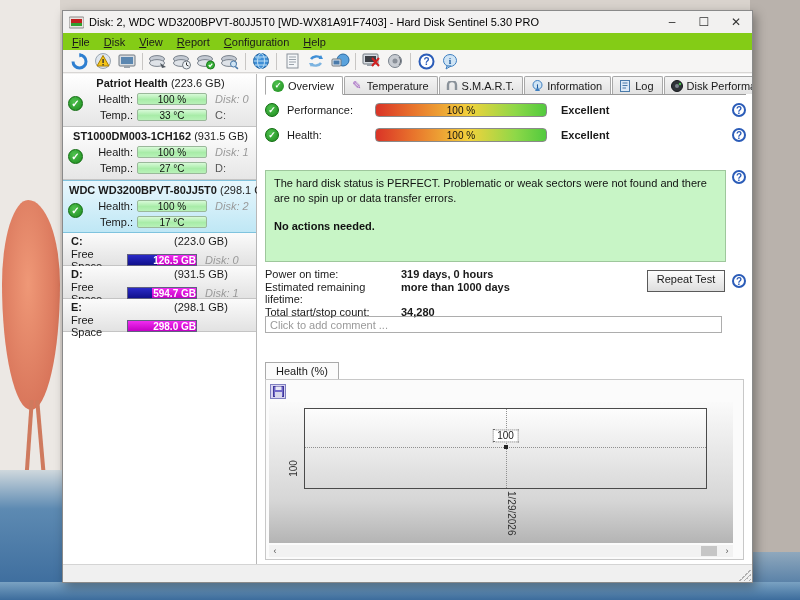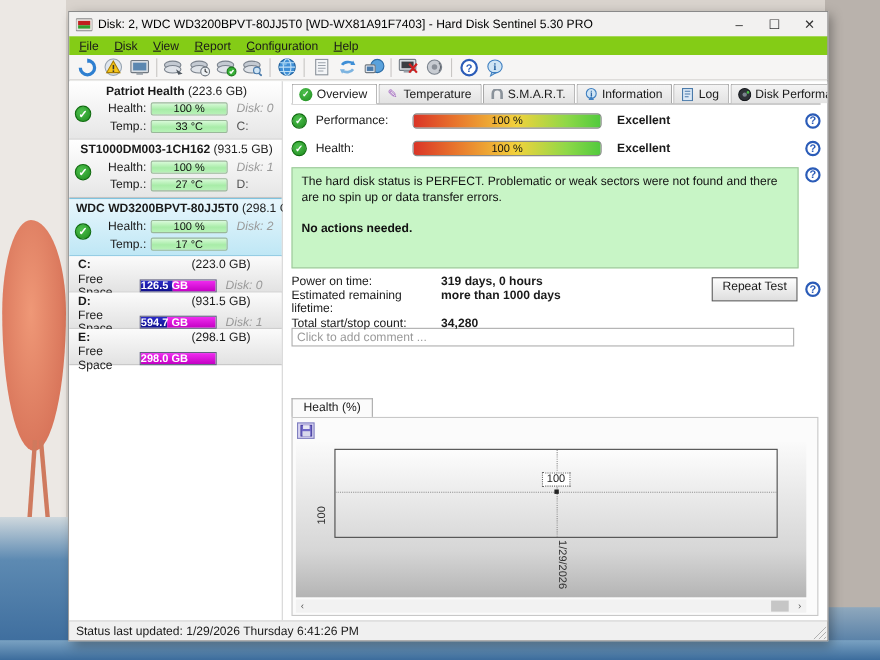--- a/index.html
+++ b/index.html
@@ -72,21 +72,21 @@
     background:linear-gradient(180deg,#fbfbfb,#e2e2e2); border-bottom:1px solid #c4c4c4; }
   .part-title { display:flex; }
   .part-drive { font-weight:bold; width:55px; }
   .part-size { margin-left:48px; }
   .part-row { display:flex; align-items:center; margin-top:1px; }
   .part-row .lbl { width:56px; }
   .space-bar { width:70px; height:12px; border:1px solid #606080; display:flex;
     position:relative; overflow:hidden; }
   .space-used { background:linear-gradient(180deg,#2a2ac8,#10108c); height:100%; }
   .space-free { background:linear-gradient(180deg,#f02cf0,#c400c4); height:100%; }
-  .space-text { position:absolute; inset:0; text-align:left; color:#fff; font-weight:bold;
+  .space-text { position:absolute; inset:0; text-align:right; color:#fff; font-weight:bold;
     font-size:10px; line-height:11px; }
   .part-row .right-lbl { margin-left:8px; color:#999; font-style:italic; }
   .sidebar-fill { flex:1; background:#ffffff; }
 
   
   .main { flex:1; background:#ffffff; position:relative; padding:2px 6px 0 8px; overflow:hidden; }
   .tabs { display:flex; align-items:flex-end; height:19px; border-bottom:1px solid #9a9a9a; }
   .tab { display:flex; align-items:center; gap:4px; padding:2px 8px 2px 6px; height:18px;
     background:linear-gradient(180deg,#f4f4f4,#e2e2e2); border:1px solid #a8a8a8;
     border-bottom:none; border-radius:2px 2px 0 0; margin-right:1px; white-space:nowrap; }
@@ -103,21 +103,21 @@
     justify-content:center; margin-right:8px; }
   .metric-label { width:88px; }
   .grad-bar { width:172px; height:14px; border:1px solid #8a8a8a; border-radius:4px;
     background:linear-gradient(90deg,#da3427,#e8742c 22%,#f2d23c 55%,#8ed848 82%,#52ca3e);
     text-align:center; font-size:10px; line-height:13px; color:#111; }
   .metric-rating { font-weight:bold; margin-left:14px; }
   .help-ico { width:14px; height:14px; border-radius:50%; border:2px solid #2b5cb8;
     background:#fff; color:#2b5cb8; font-weight:bold; font-size:10px; display:flex;
     align-items:center; justify-content:center; margin-left:auto; }
 
-  .statusbox-row { display:flex; margin-top:7px; }
+  .statusbox-row { display:flex; margin-top:25px; }
   .statusbox { flex:1; height:92px; background:#c8f5c6; border:1px solid #9ec79c;
     padding:5px 8px; line-height:1.35; color:#111; }
   .statusbox .action { font-weight:bold; display:block; margin-top:13px; }
   .statusbox-row .help-ico { margin-left:6px; }
 
   .info-section { position:relative; margin-top:6px; height:44px; }
   .info-grid { display:grid; grid-template-columns:136px auto; row-gap:1px; }
   .info-grid .val { font-weight:bold; }
   .repeat-wrap { position:absolute; right:0; top:2px; display:flex; align-items:center; }
   .btn { width:78px; height:22px; border:1px solid #5a5a5a;
@@ -544,17 +544,16 @@
             </div>
             <span class="hs-arrow">›</span>
           </div>
         </div>
       </div>
 
     </div>
   </div>
 
   <div class="statusbar">
-    <span>Status last updated: 1/29/2026 Thursday 6:41:26 PM</span>
     <div class="resize-grip"></div>
   </div>
 
 </div>
 
 </body></html>

